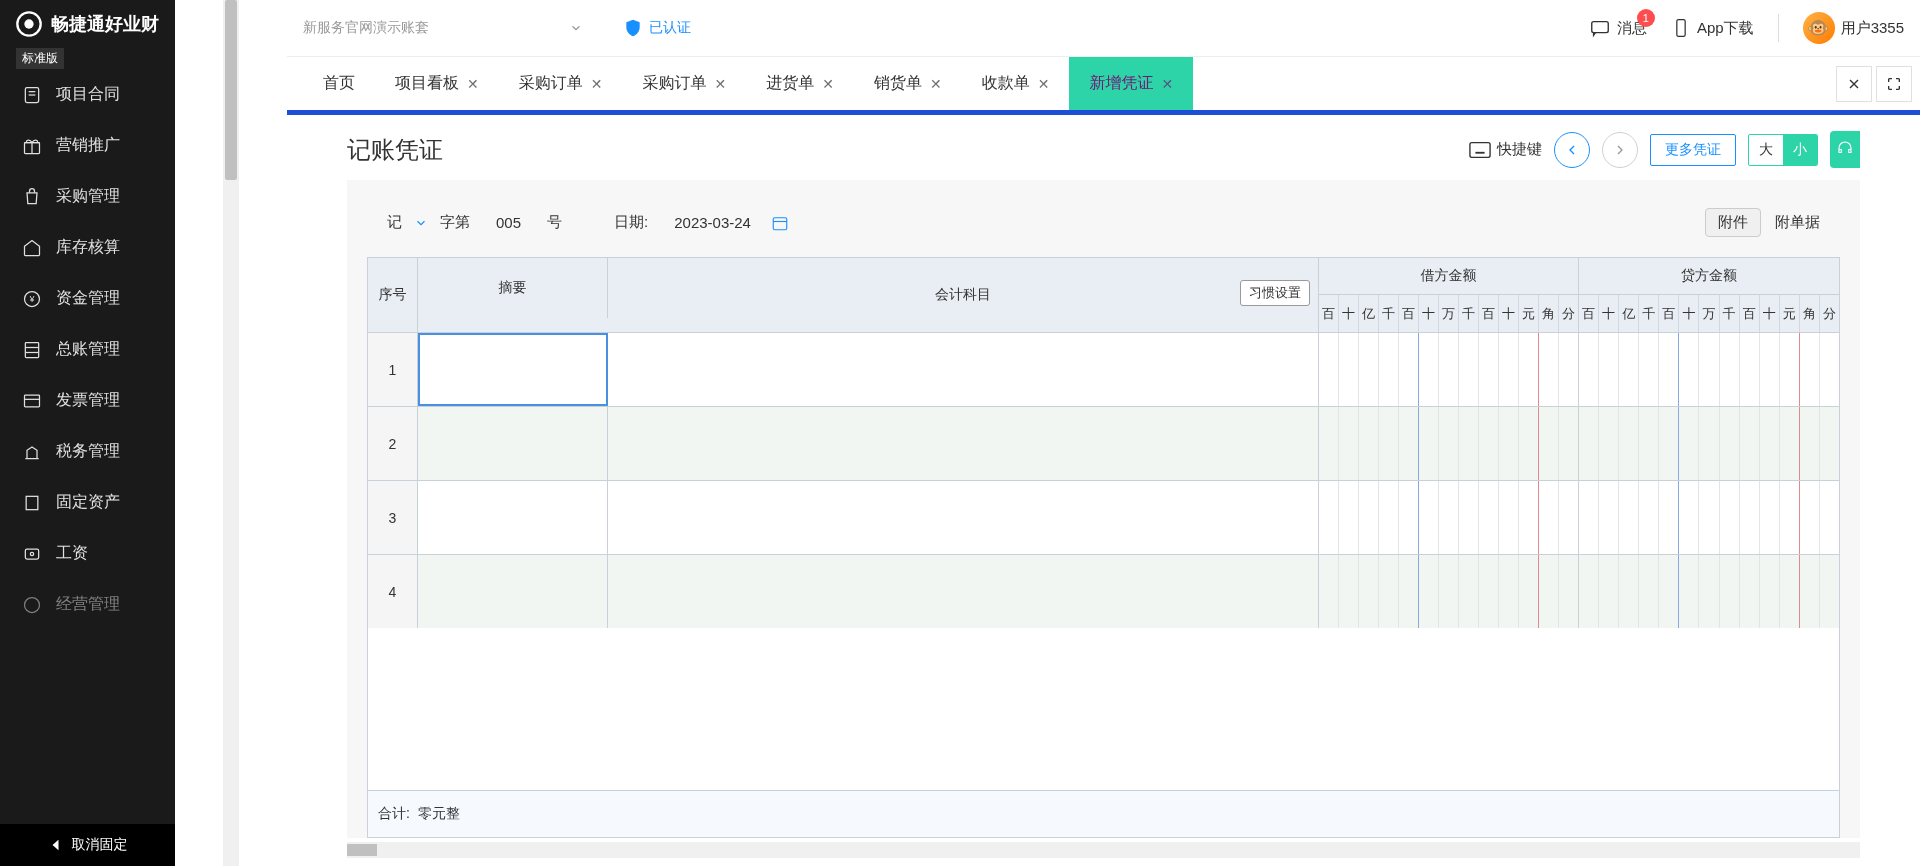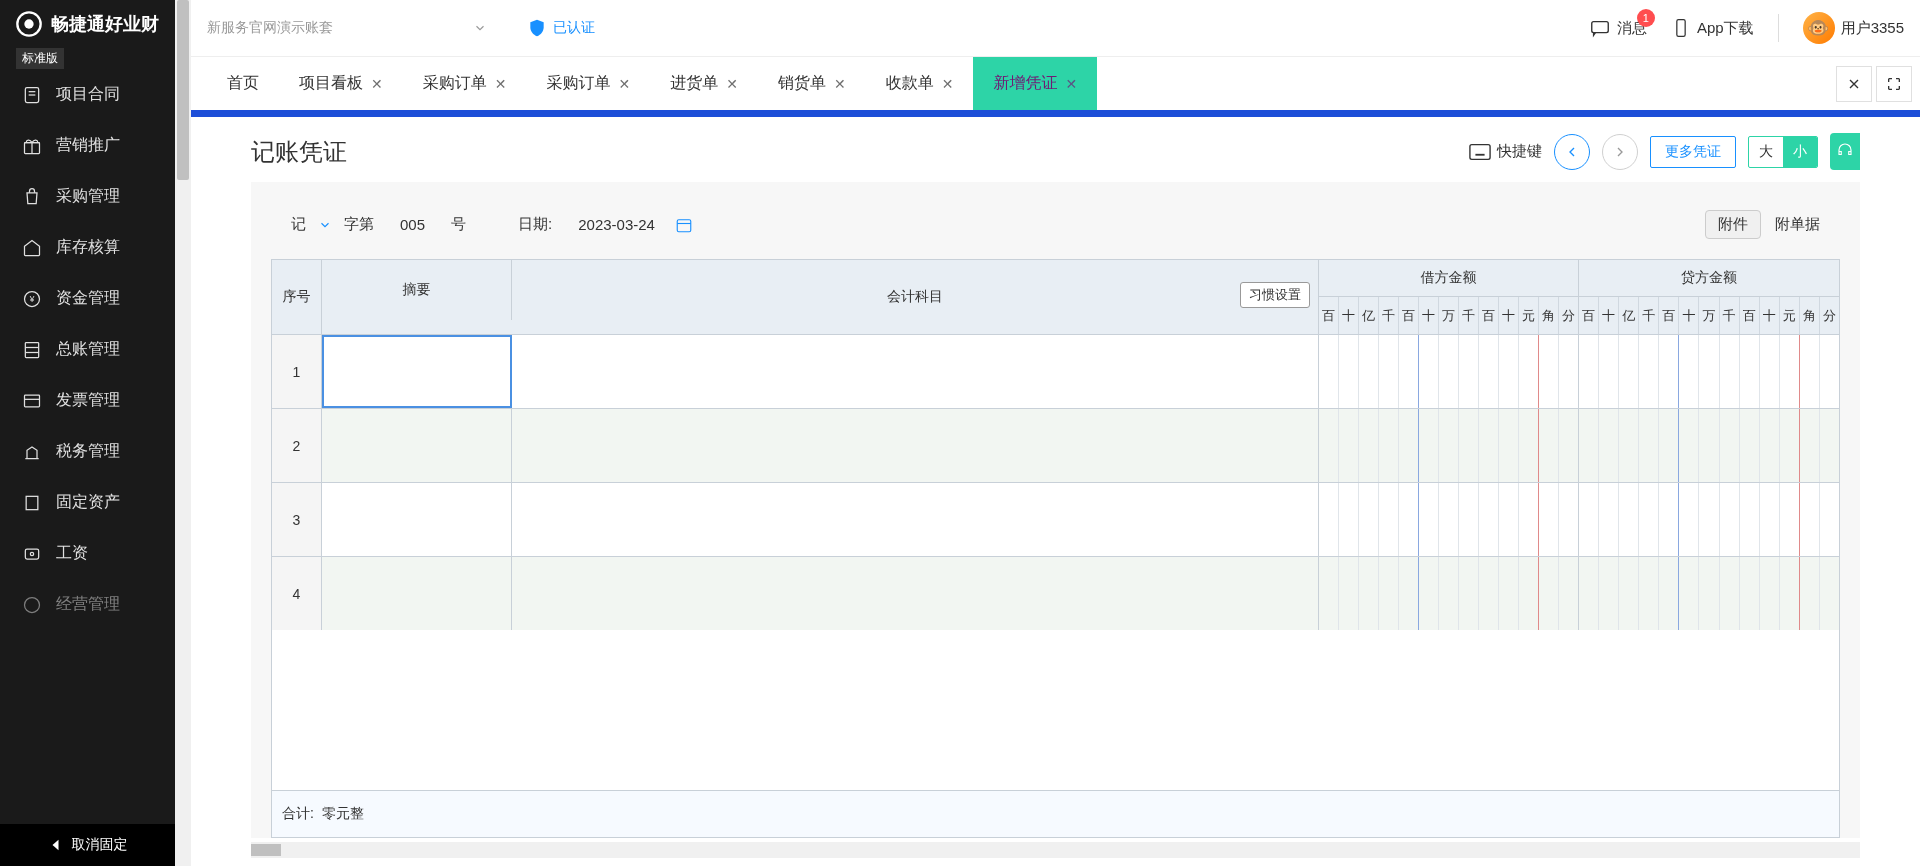--- a/index.html
+++ b/index.html
@@ -1,17 +1,17 @@
 <!DOCTYPE html>
 <html><head>
 <meta charset="utf-8">
 <style>
 * { margin: 0; padding: 0; box-sizing: border-box; }
 body { font-family: "Microsoft YaHei", "PingFang SC", sans-serif; font-size: 14px; color: #333; background: #fff; overflow: hidden; }
-.app { display: flex; height: 866px; width: 1920px; }
+.app { display: flex; height: 866px; width: 1920px; gap: 48px; }
 
 
 .sidebar { width: 175px; background: #1a1a1a; color: #fff; display: flex; flex-direction: column; }
 .sidebar-header { display: flex; align-items: center; padding: 10px 15px; gap: 8px; }
 .logo-svg { width: 28px; height: 28px; }
 .logo-text { font-size: 18px; font-weight: bold; color: #fff; }
 .edition-badge { font-size: 12px; padding: 2px 6px; background: #333; margin-left: 16px; width: fit-content; }
 .sidebar-menu { flex: 1; overflow-y: auto; }
 .sidebar-item { display: flex; align-items: center; gap: 14px; padding: 15px 22px; color: #e0e0e0; font-size: 16px; cursor: pointer; }
 .sidebar-icon { width: 20px; height: 20px; fill: none; stroke: #e0e0e0; stroke-width: 1.5; }
@@ -27,21 +27,21 @@
 .topbar { display: flex; align-items: center; padding: 12px 16px; border-bottom: 1px solid #eee; }
 .account-select { color: #999; font-size: 14px; width: 280px; display: flex; align-items: center; justify-content: space-between; cursor: pointer; }
 .verified { display: flex; align-items: center; gap: 6px; color: #1890ff; margin-left: 40px; }
 .verified svg { width: 20px; height: 20px; fill: #1890ff; }
 .topbar-right { margin-left: auto; display: flex; align-items: center; gap: 24px; }
 .top-item { display: flex; align-items: center; gap: 6px; cursor: pointer; font-size: 15px; position: relative; }
 .badge { position: absolute; top: -8px; right: -8px; background: #ff4d4f; color: #fff; border-radius: 50%; width: 18px; height: 18px; font-size: 11px; display: flex; align-items: center; justify-content: center; }
 .avatar { width: 32px; height: 32px; border-radius: 50%; background: linear-gradient(135deg,#ffb347,#ff7b00); display:flex;align-items:center;justify-content:center; font-size:18px; }
 
 
-.tabs { display: flex; align-items: center; border-bottom: 7px solid #1d4ed8; padding-left: 16px; }
+.tabs { display: flex; align-items: center; border-bottom: 5px solid #1d4ed8; padding-left: 16px; }
 .tab { display: flex; align-items: center; gap: 8px; padding: 16px 20px; cursor: pointer; font-size: 16px; color: #333; }
 .tab.active { background: #2dd4a7; color: #701a75; }
 .tab-close { font-size: 14px; color: inherit; opacity: 0.7; }
 .tabs-actions { margin-left: auto; display: flex; align-items: center; gap: 4px; padding-right: 8px; }
 .tab-action-btn { width: 36px; height: 36px; border: 1px solid #e0e0e0; display: flex; align-items: center; justify-content: center; cursor: pointer; background: #fff; }
 
 
 .page { flex: 1; overflow: hidden; display: flex; flex-direction: column; padding: 0 0 8px 0; }
 .page-header { display: flex; align-items: center; padding: 16px 60px 12px 60px; }
 .page-title { font-size: 24px; font-weight: 500; }

